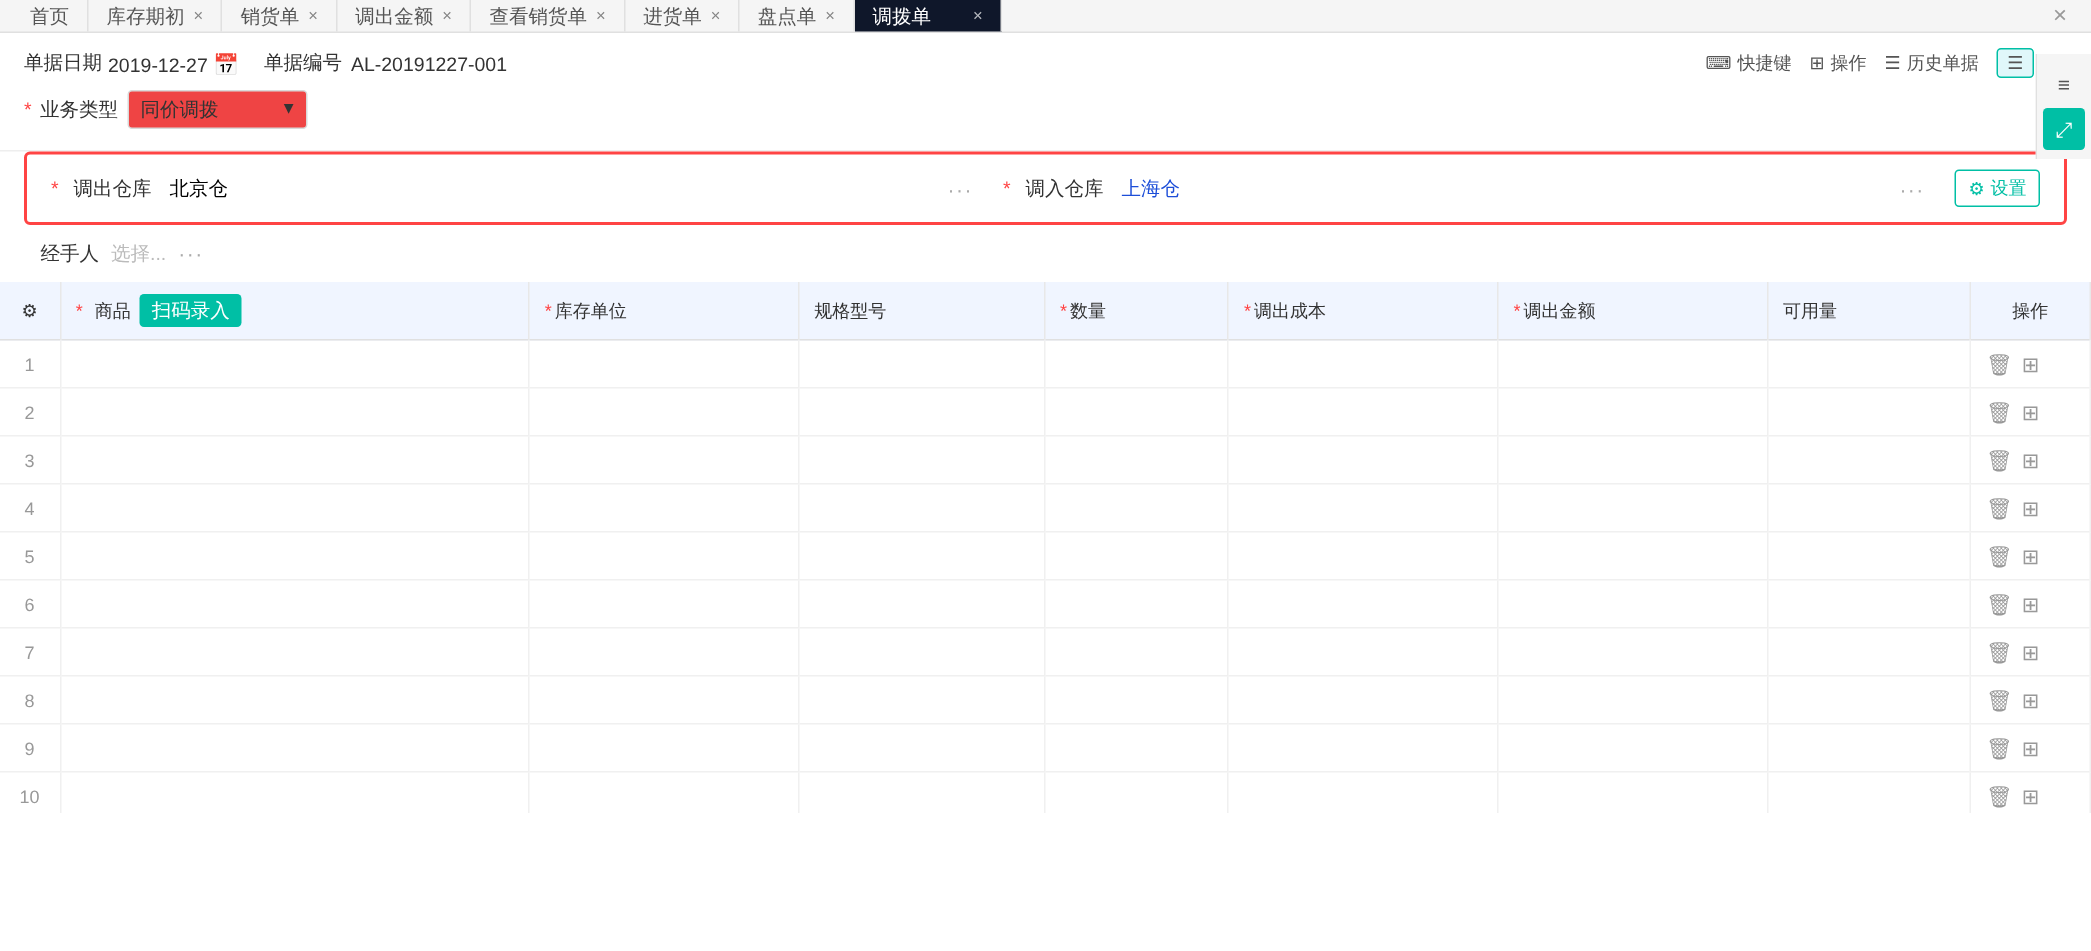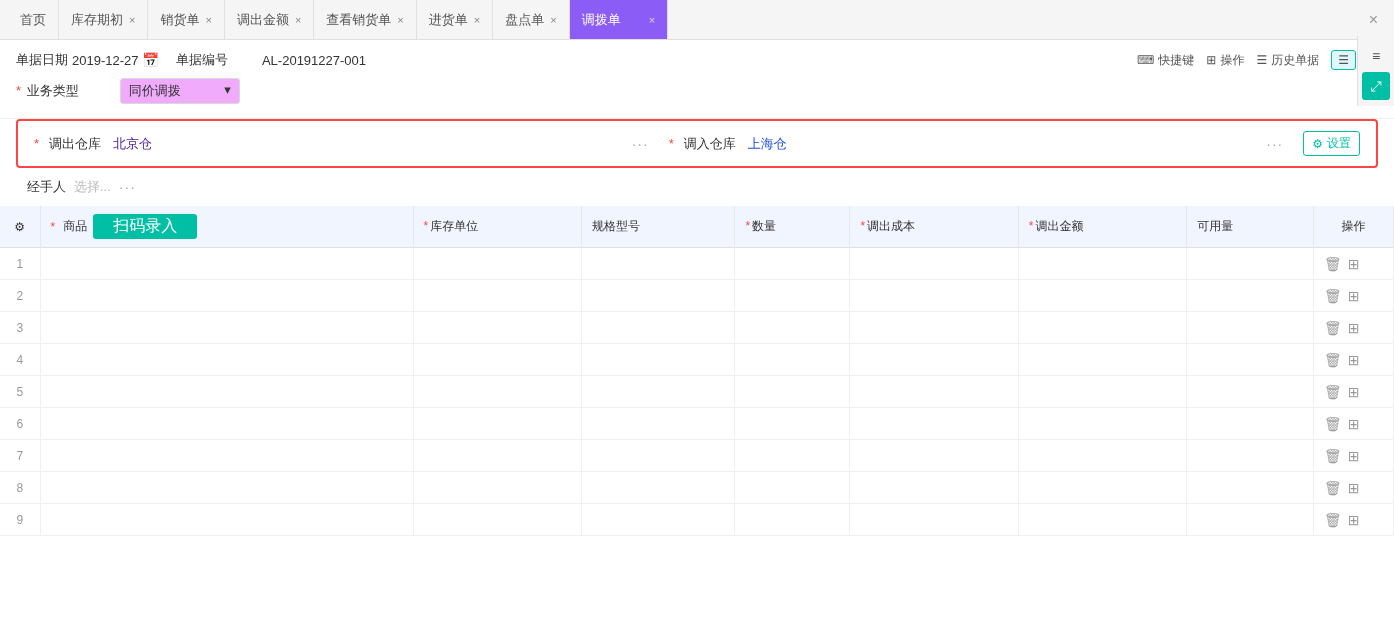--- a/index.html
+++ b/index.html
@@ -4,36 +4,36 @@
   <style>
     * { box-sizing: border-box; margin: 0; padding: 0; }
     body { font-family: 'Microsoft YaHei', Arial, sans-serif; font-size: 13px; color: #333; background: #fff; overflow: hidden; }
 
     
     .tab-bar {
       display: flex; align-items: center;
       border-bottom: 1px solid #e0e0e0;
       background: #f5f5f5;
       padding: 0 8px;
-      height: 40px;
+      height: 22px;
       position: relative;
     }
     .tab {
       display: flex; align-items: center;
       padding: 0 12px;
       height: 100%;
       cursor: pointer;
       font-size: 13px;
       color: #555;
       border-right: 1px solid #e0e0e0;
       white-space: nowrap;
       gap: 6px;
     }
     .tab.active {
-      background: #8b5cf6;
+      background: #0f172a;
       color: #fff;
       gap: 28px;
     }
     .tab .close-btn {
       font-size: 11px;
       color: inherit;
       cursor: pointer;
       opacity: 0.7;
     }
     .tab.active .close-btn { color: #fff; }
@@ -62,37 +62,35 @@
       gap: 6px;
     }
     .form-field label {
       color: #333;
       white-space: nowrap;
     }
     .req { color: #f44; margin-right: 2px; }
     .field-value {
       color: #333;
       min-width: 60px;
-      margin-left: 28px;
     }
     .dropdown-btn {
       border: 1px solid #d9d9d9;
       border-radius: 3px;
       padding: 3px 8px;
       cursor: pointer;
-      background: #f0abfc;
+      background: #ef4444;
       min-width: 120px;
       display: flex;
       align-items: flex-start;
       justify-content: space-between;
-      margin-left: 35px;
     }
     .date-field {
       display: flex;
-      align-items: center;
+      align-items: flex-end;
       gap: 4px;
     }
     .date-value {
       color: #333;
     }
     .calendar-icon {
       color: #aaa;
       cursor: pointer;
       font-size: 14px;
     }
@@ -205,22 +203,22 @@
     .icon-btn {
       cursor: pointer;
       color: #999;
       font-size: 14px;
     }
     .scan-btn {
       background: #00bfa5;
       color: #fff;
       border: none;
       border-radius: 3px;
-      padding: 2px 20px;
-      font-size: 16px;
+      padding: 2px 8px;
+      font-size: 13px;
       cursor: pointer;
       white-space: nowrap;
     }
     .th-with-scan {
       display: flex;
       align-items: center;
       gap: 6px;
     }
     .op-col { width: 80px; text-align: center; }
 
@@ -338,21 +336,21 @@
         <span>▾</span>
       </div>
     </div>
   </div>
 </div>
 
 <div class="warehouse-section">
   <div class="wh-field">
     <span class="req">*</span>
     <label>调出仓库</label>
-    <span style="color:#4c1d95; margin-left:4px;">北京仓</span>
+    <span style="color:#000000; margin-left:4px;">北京仓</span>
     <span style="flex:1"></span>
     <span class="more-btn">···</span>
   </div>
   <div class="wh-field">
     <span class="req">*</span>
     <label>调入仓库</label>
     <span style="color:#1d4ed8; margin-left:4px;">上海仓</span>
     <span style="flex:1"></span>
     <span class="more-btn">···</span>
   </div>
@@ -529,20 +527,36 @@
         <td></td>
         <td></td>
         <td></td>
         <td>
           <div class="action-cell">
             <span class="icon-btn">🗑</span>
             <span class="icon-btn">⊞</span>
           </div>
         </td>
       </tr>
+        <tr>
+        <td>10</td>
+        <td></td>
+        <td></td>
+        <td></td>
+        <td></td>
+        <td></td>
+        <td></td>
+        <td></td>
+        <td>
+          <div class="action-cell">
+            <span class="icon-btn">🗑</span>
+            <span class="icon-btn">⊞</span>
+          </div>
+        </td>
+      </tr>
       </tbody>
   </table>
 </div>
 
 <div class="side-toolbar">
   <div class="side-btn">
     <span>≡</span>
   </div>
   <div class="side-btn green">
     <span>⤢</span>

